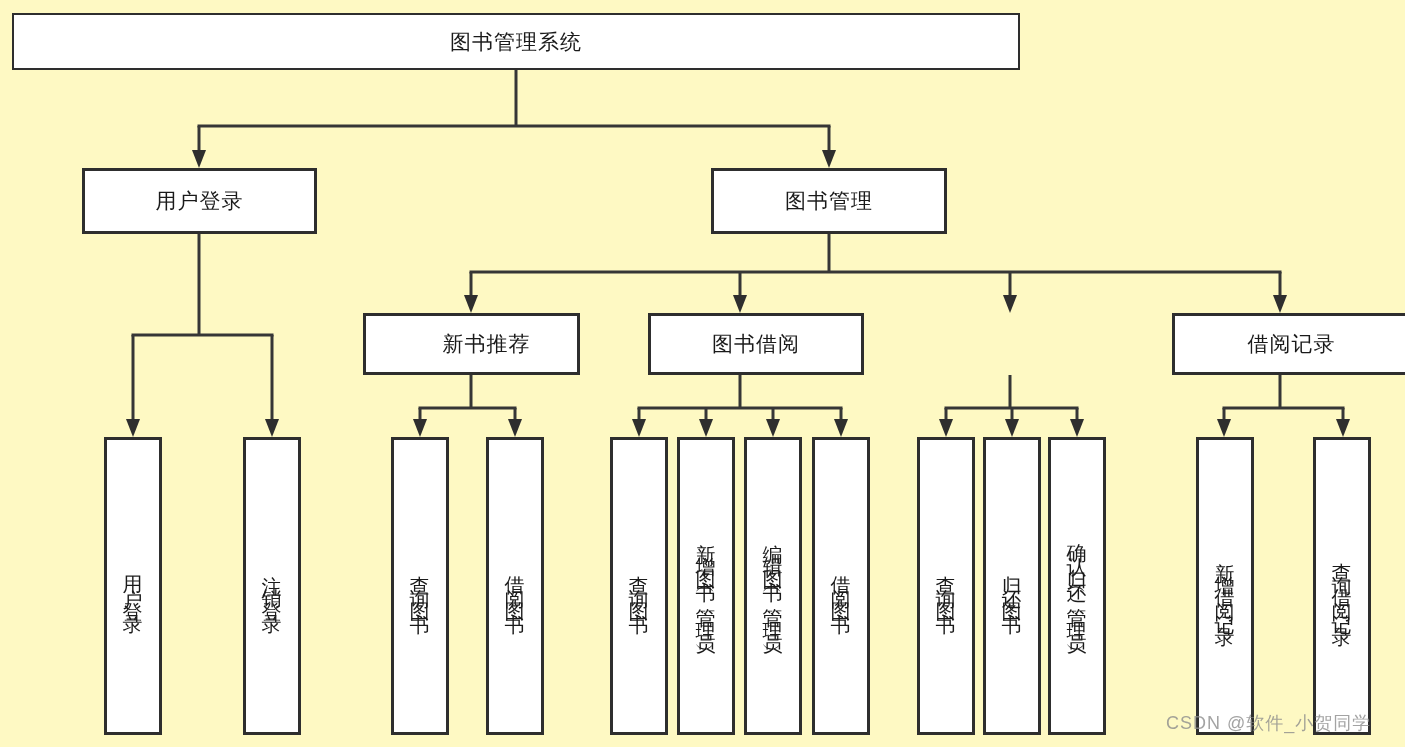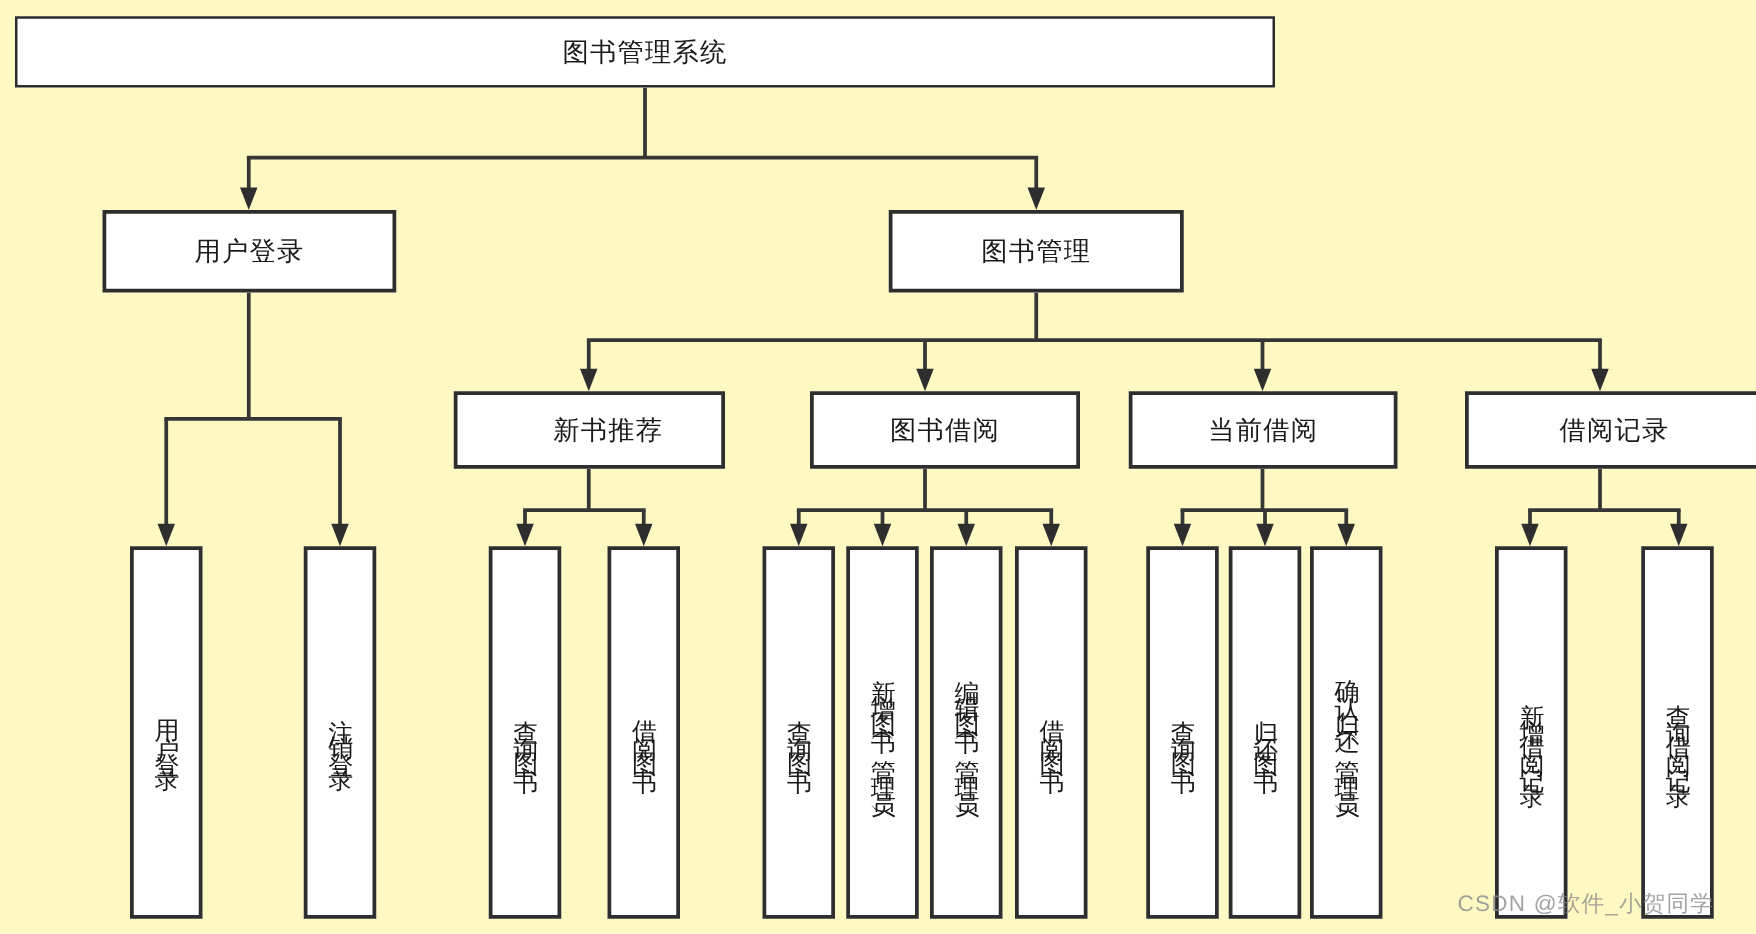--- a/index.html
+++ b/index.html
@@ -134,23 +134,20 @@
   <div class="node" style="left:711px; top:168px; width:236px; height:66px;">
     <span class="hlabel">图书管理</span>
   </div>
 
   <div class="node" style="left:363px; top:313px; width:217px; height:62px;padding-left:30px;">
     <span class="hlabel">新书推荐</span>
   </div>
   <div class="node" style="left:632px; top:313px; width:216px; height:62px;margin-left:16px;">
     <span class="hlabel">图书借阅</span>
   </div>
-  <div class="node" style="left:903px; top:313px; width:215px; height:62px;">
-    <span class="hlabel">当前借阅</span>
-  </div>
   <div class="node" style="left:1172px; top:313px; width:239px; height:62px;">
     <span class="hlabel">借阅记录</span>
   </div>
 
   <div class="node" style="left:104px; top:437px; width:58px; height:298px;">
     <span class="vlabel">用户登录</span>
   </div>
   <div class="node" style="left:243px; top:437px; width:58px; height:298px;">
     <span class="vlabel">注销登录</span>
   </div>

